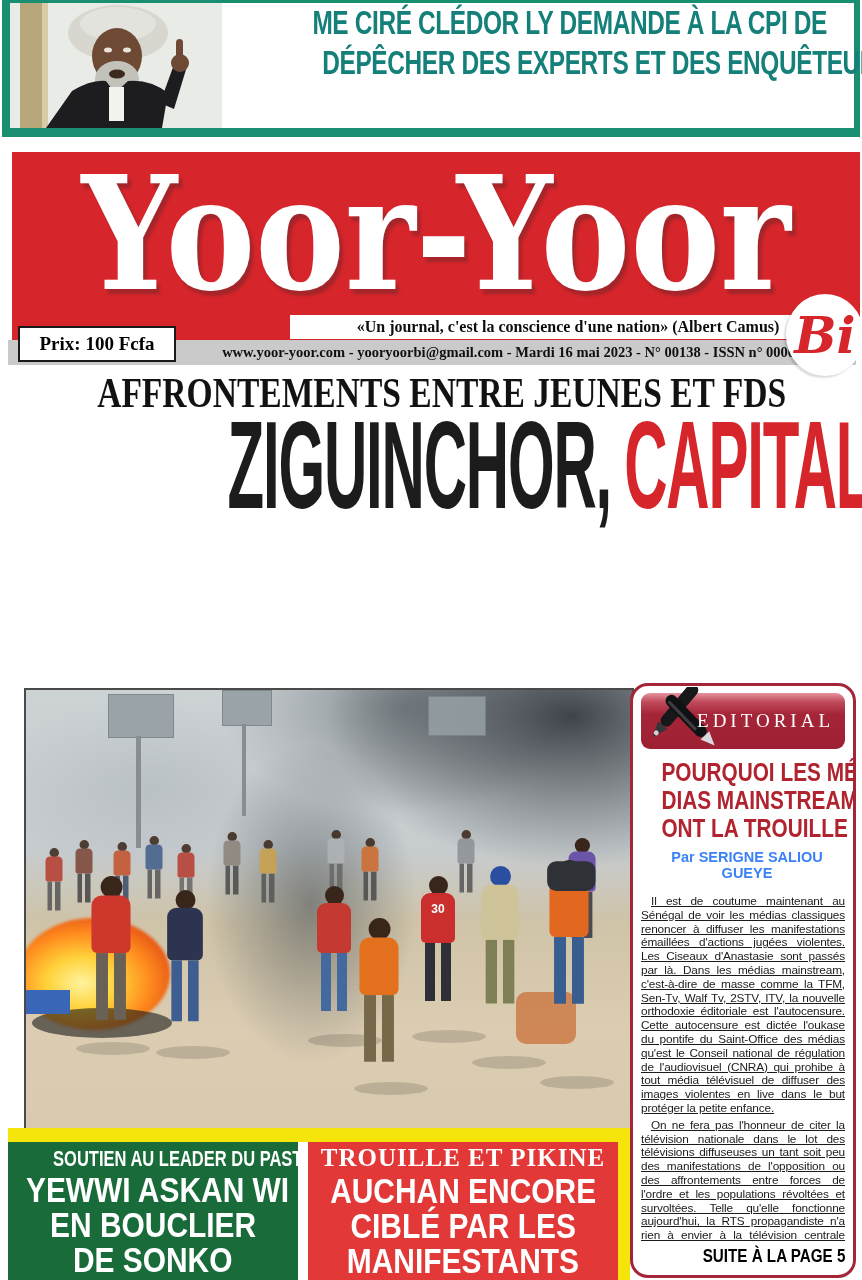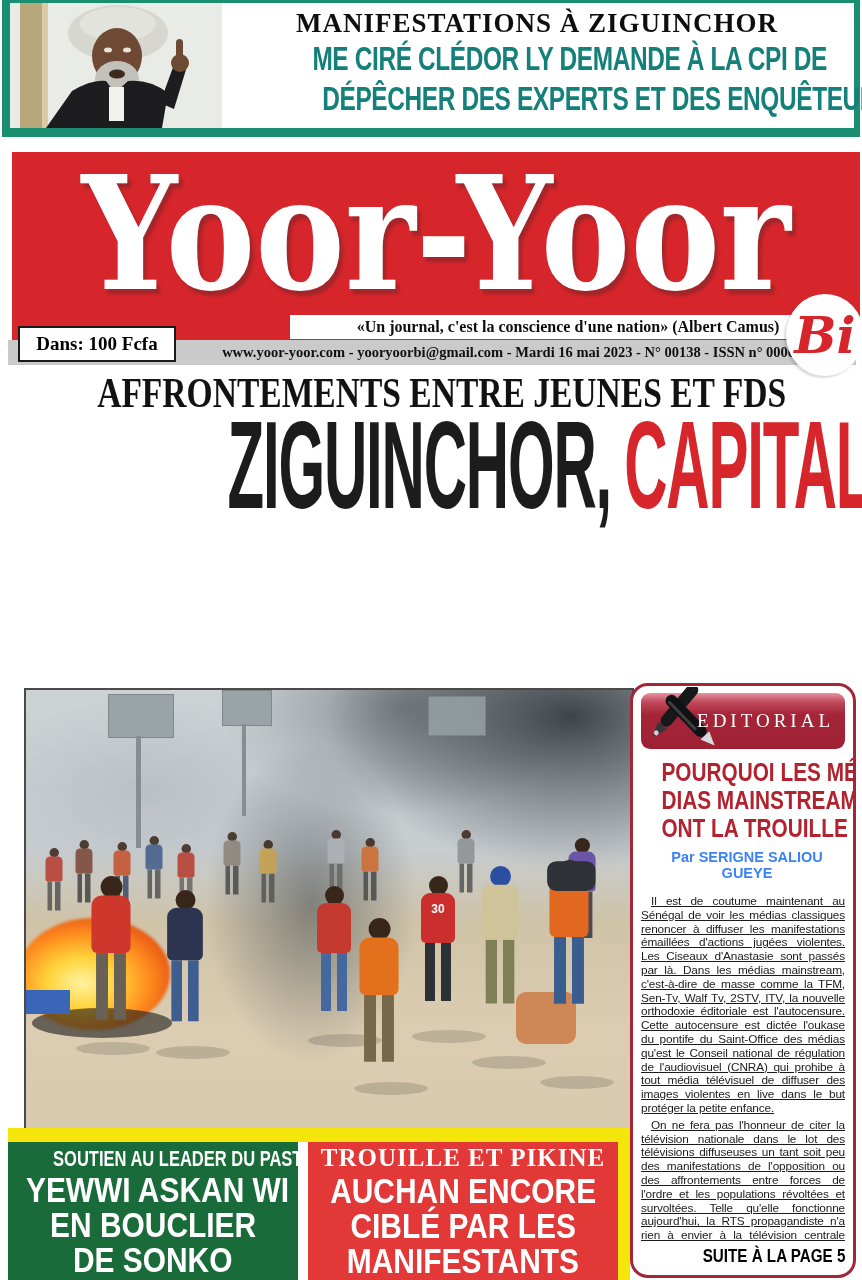--- a/index.html
+++ b/index.html
@@ -115,35 +115,34 @@
       <ellipse cx="107" cy="53" rx="25" ry="28" fill="#6e4a35"></ellipse>
       <ellipse cx="98" cy="47" rx="4" ry="2.5" fill="#e8e4da"></ellipse>
       <ellipse cx="117" cy="47" rx="4" ry="2.5" fill="#e8e4da"></ellipse>
       <ellipse cx="107" cy="76" rx="22" ry="18" fill="#c2c2bb"></ellipse>
       <ellipse cx="107" cy="71" rx="8" ry="4.5" fill="#3c2a1e"></ellipse>
       <path d="M36 125 L62 88 Q82 76 96 78 L105 90 L118 78 Q140 76 158 90 L152 125 Z" fill="#1d1d20"></path>
       <rect x="99" y="84" width="15" height="34" fill="#f2f2ee"></rect>
     </svg>
   </div>
   <div class="abs banner-text">
-    <div class="banner-kicker">MANIFESTATIONS À ZIGUINCHOR</div>
     <div class="banner-line"><span class="cnd" style="--cx:.74">ME CIRÉ CLÉDOR LY DEMANDE À LA CPI DE</span></div>
     <div class="banner-line"><span class="cnd" style="--cx:.74">DÉPÊCHER DES EXPERTS ET DES ENQUÊTEURS</span></div>
   </div>
 </header>
 
 <section class="abs masthead">
   <div class="abs mast-title"><span class="cnd" style="--cx:.85">Yoor-Yoor</span></div>
   <div class="abs quote-bar">«Un journal, c'est la conscience d'une nation» (Albert Camus)</div>
   <div class="abs bi-badge">
       <span>Bi</span>
     </div>
 </section>
 <div class="abs info-bar"><span>www.yoor-yoor.com  -  yooryoorbi@gmail.com - Mardi 16 mai 2023 - N° 00138 - ISSN n° 0000000</span></div>
-<div class="abs price-box">Dans: 100 Fcfa</div>
+<div class="abs price-box">Prix: 100 Fcfa</div>
 
 <div class="abs lead-kicker"><span class="cnd" style="--cx:.78">AFFRONTEMENTS ENTRE JEUNES ET FDS</span></div>
 <div class="abs headline">
   <div class="hl-line">
     <span class="cnd tall" style="--cx:.6;--cy:1.25"><span class="hl-black">ZIGUINCHOR,</span><span class="hl-red">CAPITALE</span></span>
   </div>
 </div>
 
 <figure class="abs photo" style="margin:16px">
   <div class="abs sign" style="left:82px;top:4px;width:64px;height:42px"></div>

